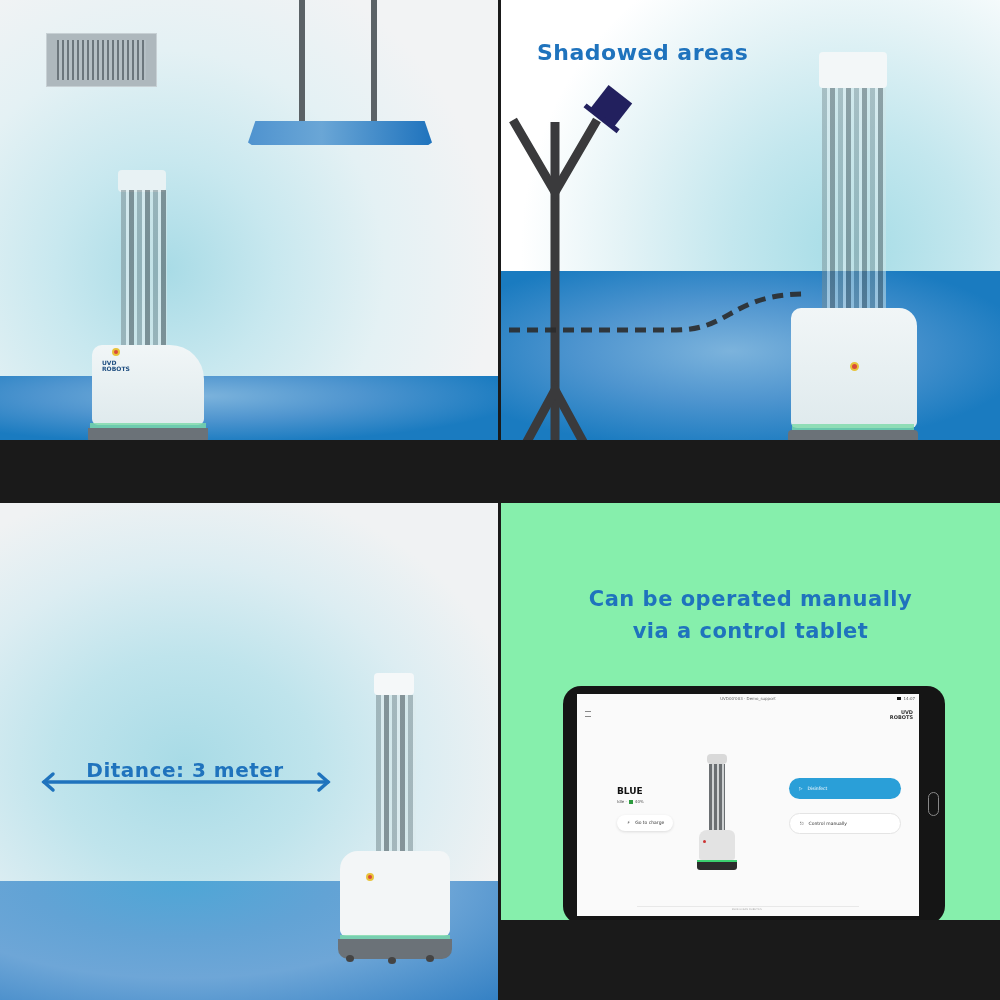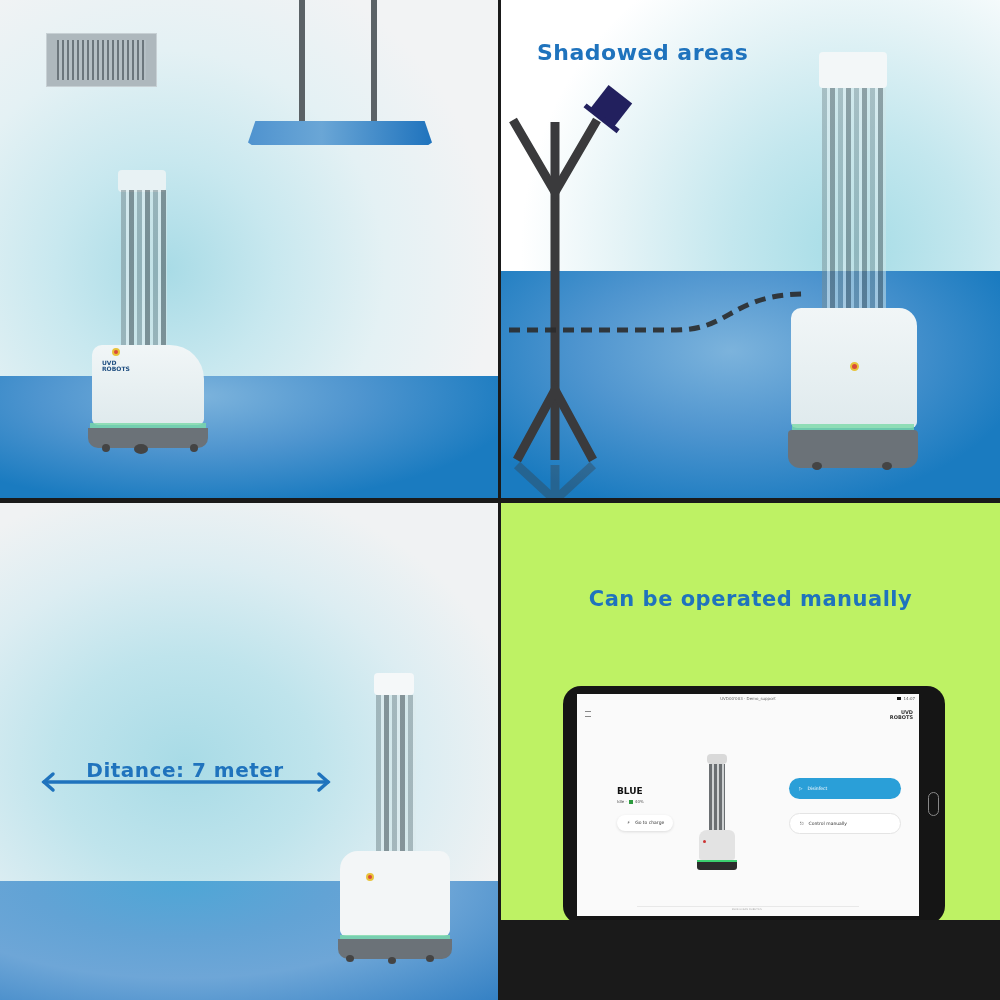--- a/index.html
+++ b/index.html
@@ -1,21 +1,21 @@
 <!DOCTYPE html>
 <html><head>
 <meta charset="utf-8">
 <style>
   html,body{margin:0;padding:0;}
   body{width:1000px;height:1000px;background:#1a1a1a;position:relative;overflow:hidden;font-family:"DejaVu Sans",sans-serif;}
-  .quad{position:absolute;width:498px;height:498px;overflow:hidden;}
+  .quad{position:absolute;width:498px;height:440px;overflow:hidden;}
   #q1{left:0;top:0;}
   #q2{left:501px;top:0;width:499px;}
   #q3{left:0;top:503px;height:497px;}
-  #q4{left:501px;top:503px;width:499px;height:417px;background:#bef264;}
+  #q4{left:501px;top:503px;width:499px;height:417px;background:#86efac;}
 
   .wall{position:absolute;left:0;top:0;width:100%;}
   .floor{position:absolute;left:0;width:100%;bottom:0;}
   .heading{position:absolute;color:#1f73bd;font-weight:bold;font-family:"DejaVu Sans",sans-serif;letter-spacing:0.5px;}
   .white-heading{color:#ffffff;text-align:right;}
 
   
   .robot{position:absolute;}
   .robot .cap{position:absolute;background:#e8f2f4;border-radius:4px;}
   .robot .tubes{position:absolute;background:repeating-linear-gradient(90deg,rgba(120,140,145,0.55) 0 5px,rgba(220,235,238,0.7) 5px 8px,rgba(95,110,115,0.7) 8px 13px,rgba(210,230,232,0.6) 13px 16px);}
@@ -124,39 +124,40 @@
   <div class="floor" style="top:378px;background:radial-gradient(ellipse at 180px 0px,#4ea6d6 0,#62a3d5 150px,#6ea6d7 260px,#1f73bd 520px);"></div>
 
   <svg style="position:absolute;left:40px;top:268px;" width="292" height="22" viewBox="0 0 292 22">
     <g fill="none" stroke="#1f73bd" stroke-width="3.5" stroke-linecap="round">
       <line x1="4" y1="11" x2="288" y2="11"></line>
       <polyline points="13,3 4,11 13,19"></polyline>
       <polyline points="279,3 288,11 279,19"></polyline>
     </g>
   </svg>
   <div class="heading" style="left:60px;top:251px;width:250px;text-align:center;font-size:20px;line-height:32px;">
-    <div>Ditance: 7 meter</div>
+    <div>Ditance: 3 meter</div>
   </div>
 
   <div class="robot" style="left:336px;top:170px;width:120px;height:290px;">
     <div class="cap" style="left:38px;top:0;width:40px;height:22px;background:#f5f8f9;"></div>
     <div class="tubes" style="left:40px;top:22px;width:40px;height:160px;"></div>
     <div class="body" style="left:4px;top:178px;width:110px;height:85px;border-radius:18px 10px 6px 6px;background:#f3f6f7;"></div>
     <div class="estop" style="left:30px;top:200px;width:4px;height:4px;"></div>
     <div class="glow" style="left:4px;top:262px;width:110px;height:5px;"></div>
     <div class="base" style="left:2px;top:266px;width:114px;height:20px;"></div>
     <div class="wheel" style="left:10px;top:282px;width:8px;height:7px;"></div>
     <div class="wheel" style="left:52px;top:284px;width:8px;height:7px;"></div>
     <div class="wheel" style="left:90px;top:282px;width:8px;height:7px;"></div>
   </div>
 </div>
 
 <div class="quad" id="q4">
   <div class="heading" style="left:0;right:0;top:80px;text-align:center;font-size:21px;line-height:32px;">
     <div>Can be operated manually</div>
+    <div>via a control tablet</div>
   </div>
 
   <div class="tablet">
     <div class="home-btn"></div>
     <div class="screen">
       <div class="t-status">UVD00'003 · Demo_support</div>
       <div class="t-battery"></div>
       <div class="t-time">14:07</div>
       <div class="t-menu"></div>
       <div class="t-logo">

